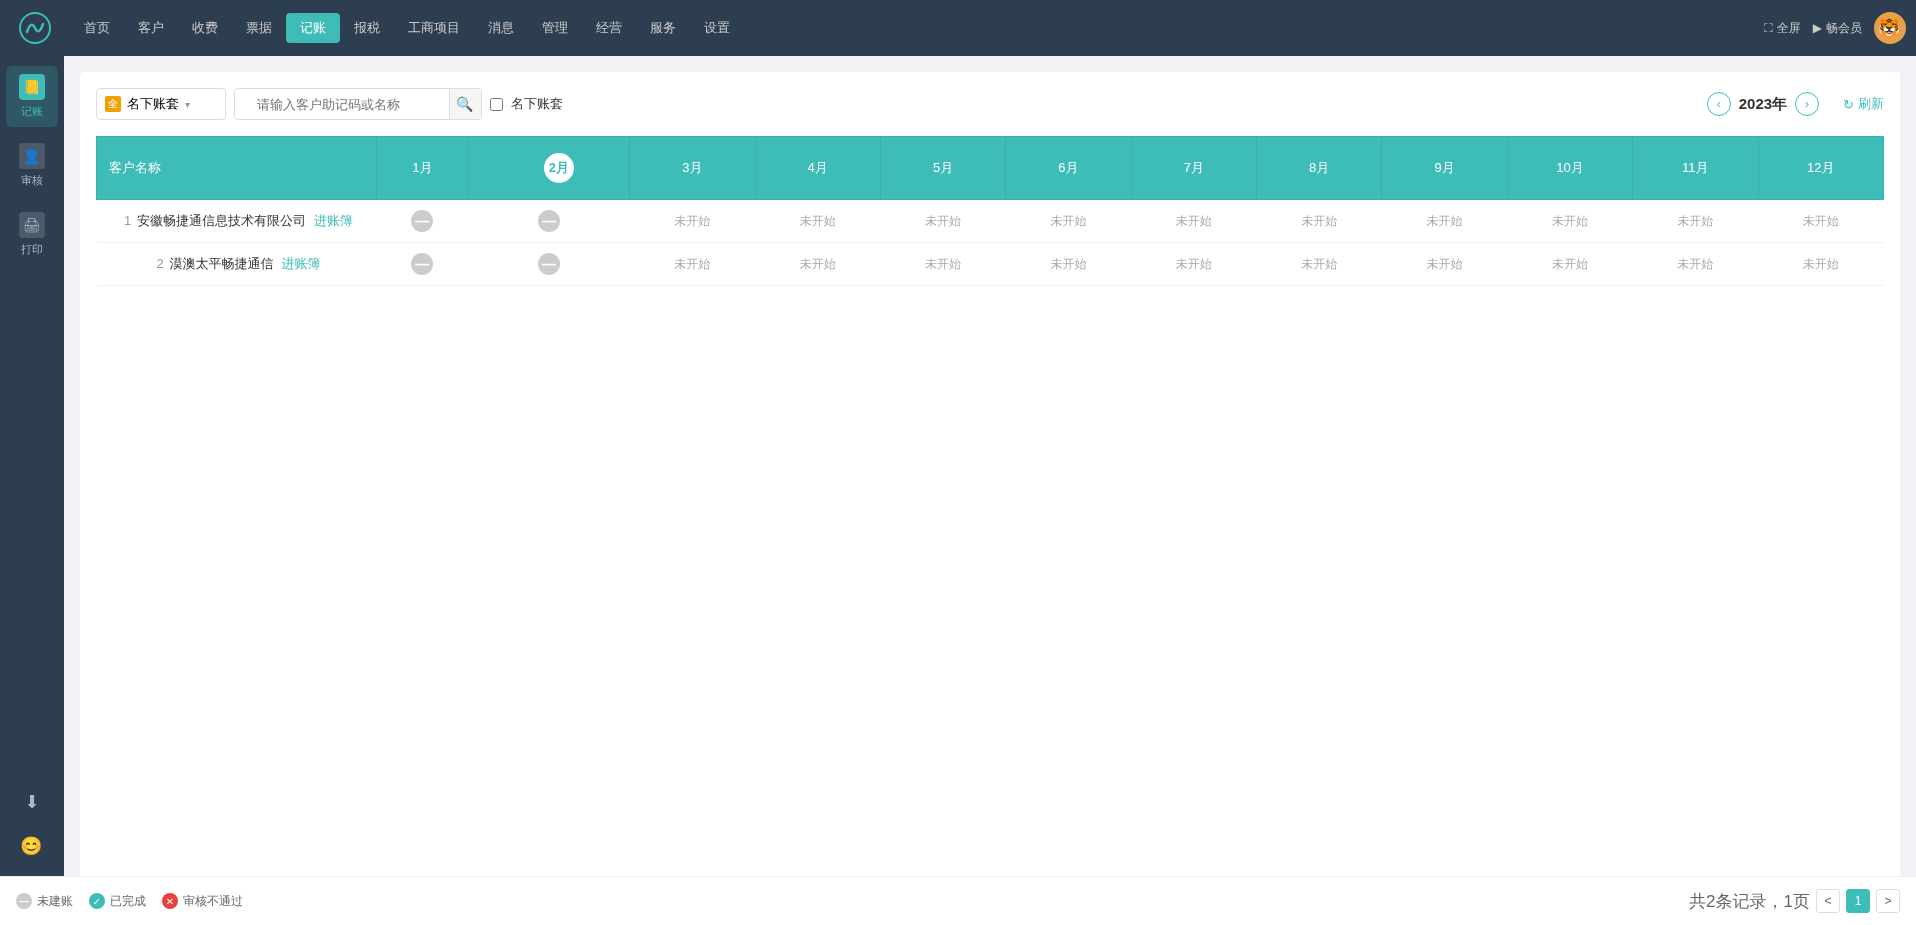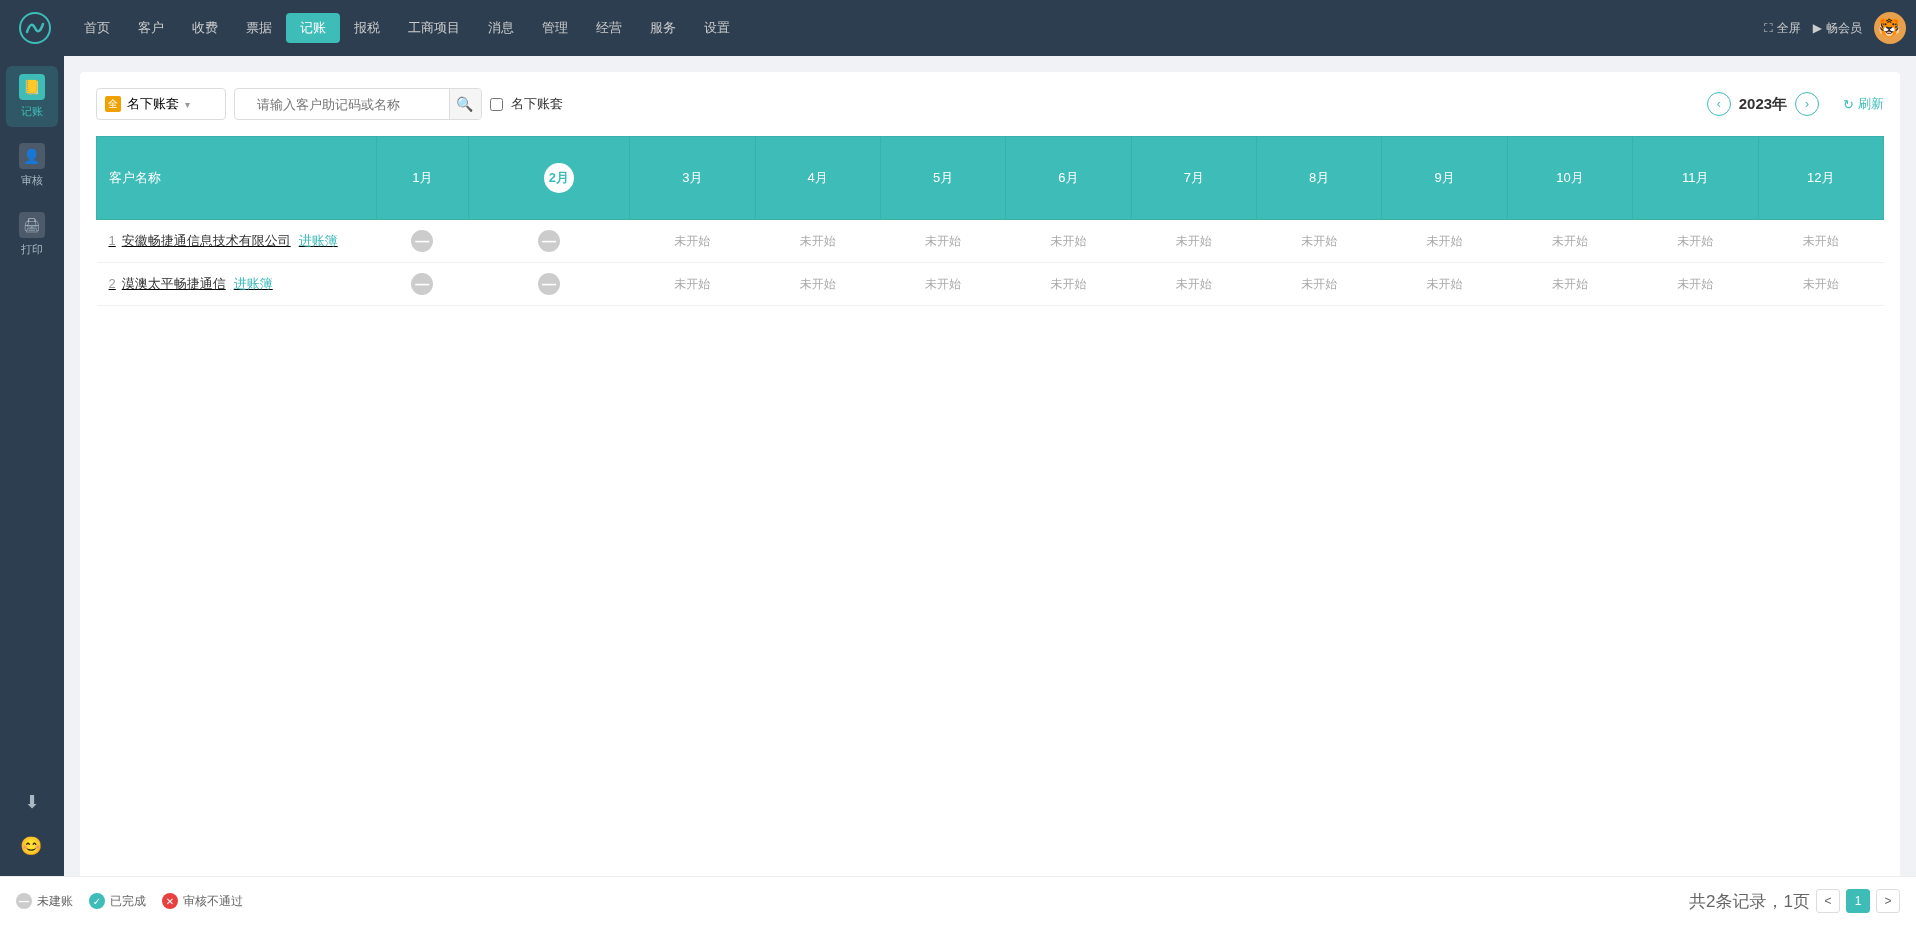--- a/index.html
+++ b/index.html
@@ -227,21 +227,21 @@
 
     
     .account-table {
       width: 100%;
       border-collapse: collapse;
       font-size: 13px;
     }
     .account-table th {
       background: #3dbcb8;
       color: #fff;
-      padding: 26px 8px;
+      padding: 16px 8px;
       text-align: center;
       font-weight: normal;
       border: 1px solid #3ab0ac;
       white-space: nowrap;
     }
     .account-table th:first-child {
       text-align: left;
       padding-left: 12px;
     }
     .month-circle {
@@ -255,23 +255,22 @@
       font-size: 13px;
       margin-left: 20px;
     }
     .account-table td {
       padding: 10px 8px;
       text-align: center;
       border-bottom: 1px solid #f0f0f0;
       vertical-align: middle;
     }
     .account-table td:first-child {
-      text-align: left;
+      text-align: center;
       padding-left: 12px;
-      text-decoration: underline;
     }
     .account-table tr:last-child td { border-bottom: 1px solid #f0f0f0; }
 
     .row-num { color: #999; margin-right: 6px; }
     .client-name { color: #333; }
     .entry-link {
       color: #3dbcb8;
       cursor: pointer;
       margin-left: 8px;
       text-decoration: none;

